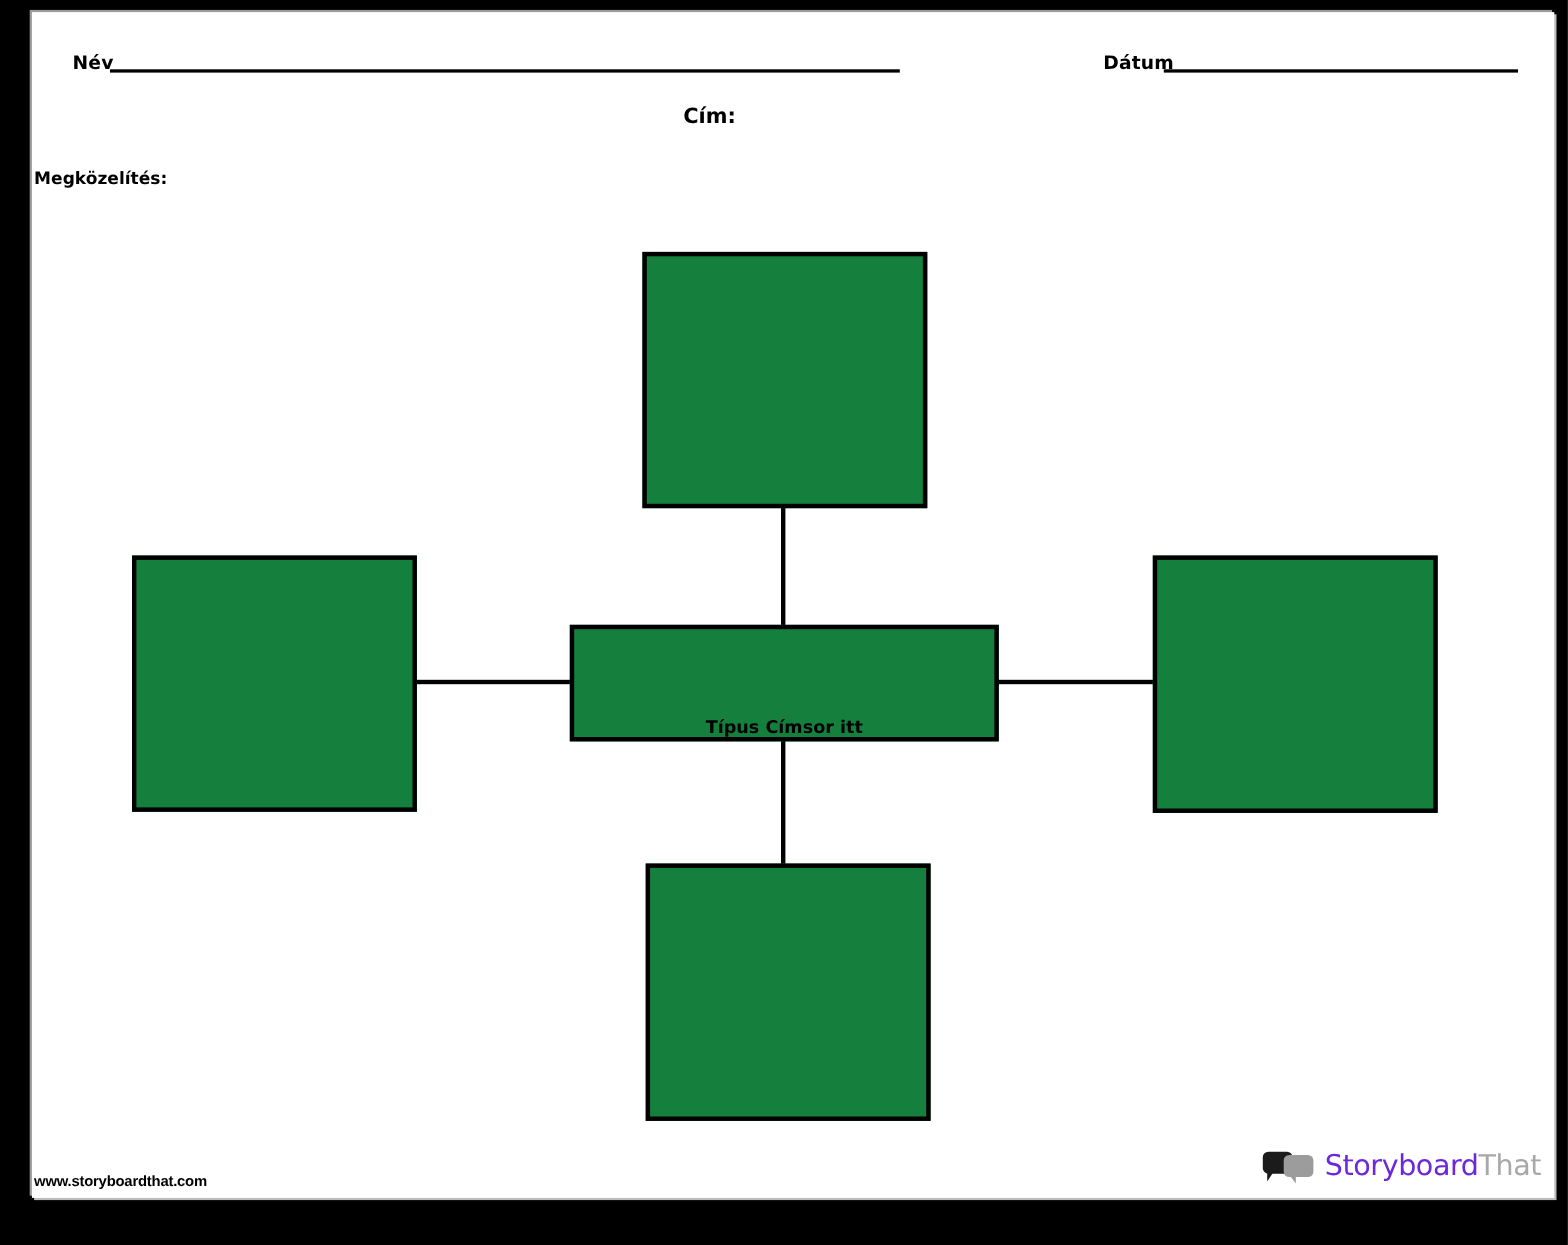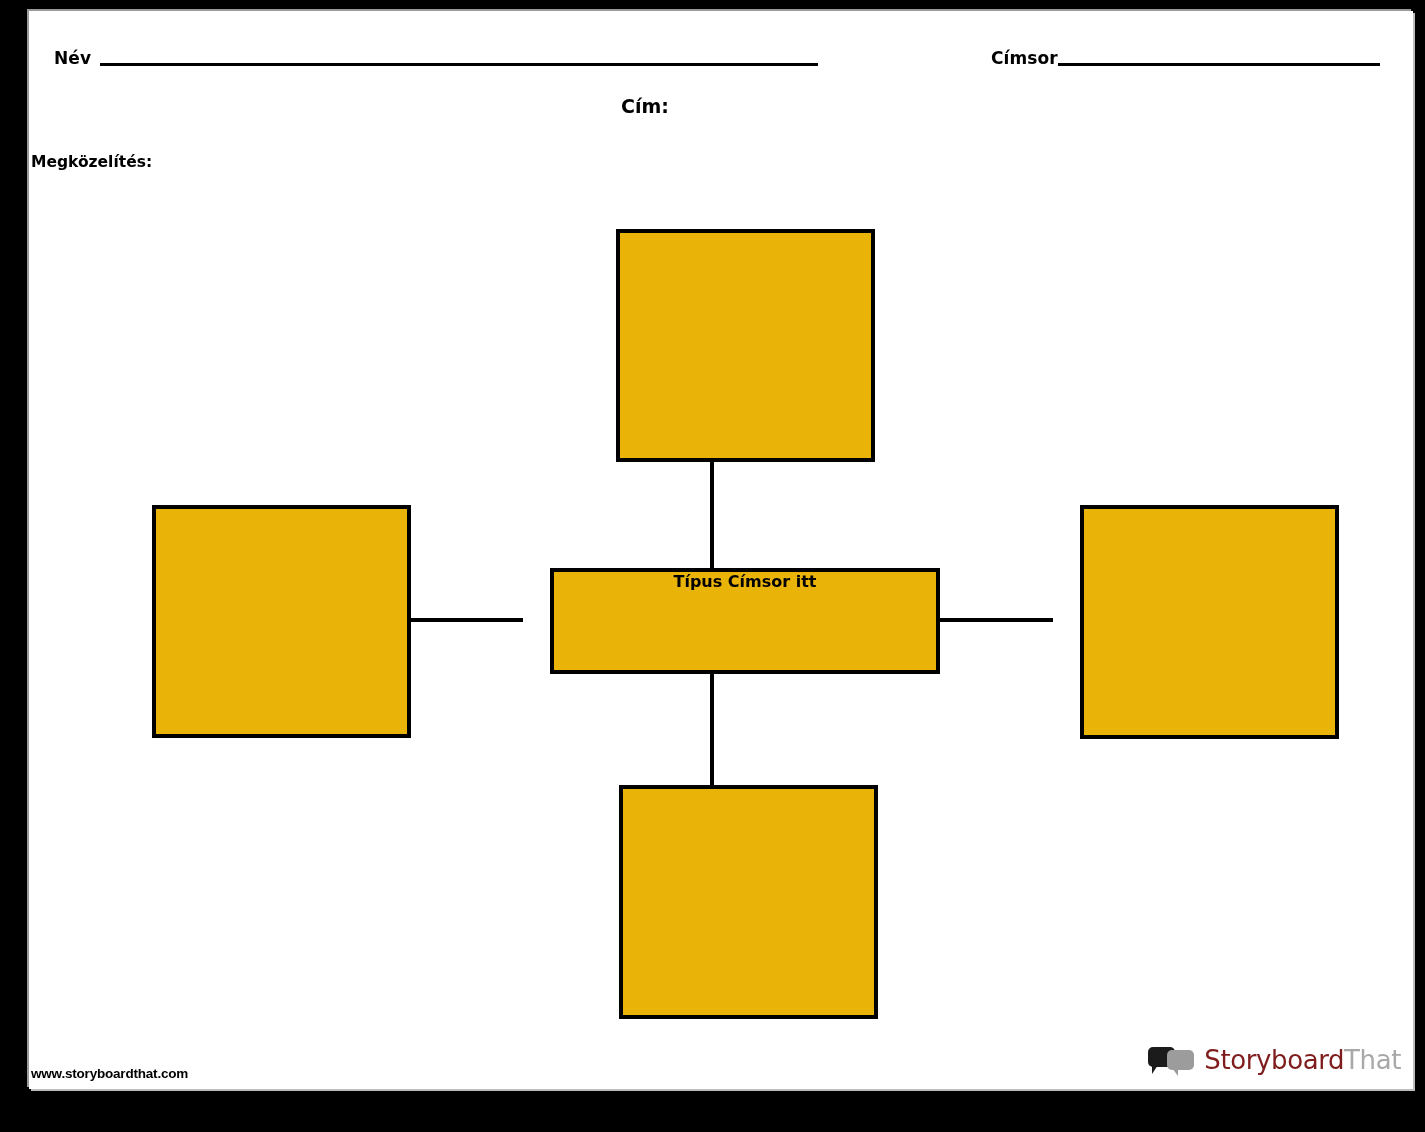--- a/index.html
+++ b/index.html
@@ -36,20 +36,21 @@
   }
 
   
   .hdr-label {
     position: absolute;
     font-size: 17px;
     font-weight: bold;
     color: #000000;
     letter-spacing: 0.1px;
     white-space: nowrap;
+    margin-left: 12px;
   }
   #name-label  { left: 25px;  top: 37px; }
   #date-label  { left: 962px; top: 37px; }
 
   .hdr-rule {
     position: absolute;
     height: 0;
     border-top: 3px solid #000000;
   }
   #name-rule { left: 71px;  top: 52px; width: 718px; }
@@ -85,27 +86,26 @@
   .diagram {
     position: absolute;
     left: 0; top: 0;
     width: 1384px;
     height: 1078px;
   }
 
   .node {
     position: absolute;
     box-sizing: border-box;
-    background: #eab308;
+    background: #15803d;
     border: 4px solid #000000;
     z-index: 3;
     display: flex;
-    align-items: flex-start;
+    align-items: flex-end;
     justify-content: center;
-    margin-left: 32px;
   }
   .node-label {
     font-size: 16px;
     font-weight: bold;
     color: #000000;
     line-height: 1.2;
     text-align: center;
     pointer-events: none;
   }
 
@@ -184,34 +184,34 @@
     width: 0; height: 0;
     border-right: 6px solid #9c9c9c;
     border-bottom: 8px solid transparent;
   }
   .brand-text {
     font-size: 26px;
     letter-spacing: -0.4px;
     white-space: nowrap;
     font-family: "DejaVu Sans", "Liberation Sans", sans-serif;
   }
-  .brand-dark  { color: #7f1d1d; }
+  .brand-dark  { color: #6d28d9; }
   .brand-light { color: #a8a8a8; }
 </style>
 </head>
 <body>
 
 <div class="frame">
 
   <div class="page">
 
     <div class="hdr-label" id="name-label">Név</div>
     <div class="hdr-rule" id="name-rule"></div>
 
-    <div class="hdr-label" id="date-label">Címsor</div>
+    <div class="hdr-label" id="date-label">Dátum</div>
     <div class="hdr-rule" id="date-rule"></div>
 
     <div id="title-heading">
       <span class="t-inner">Cím:</span>
     </div>
 
     <div id="prompt-label">Megközelítés:</div>
 
     <div class="diagram">
 

